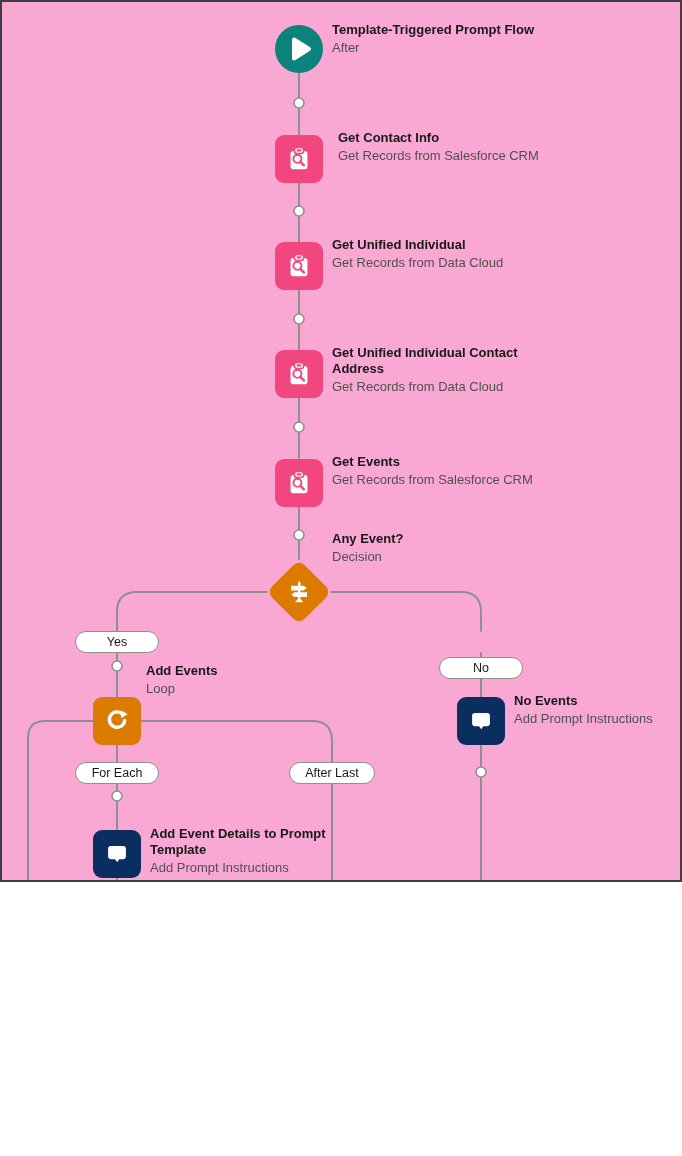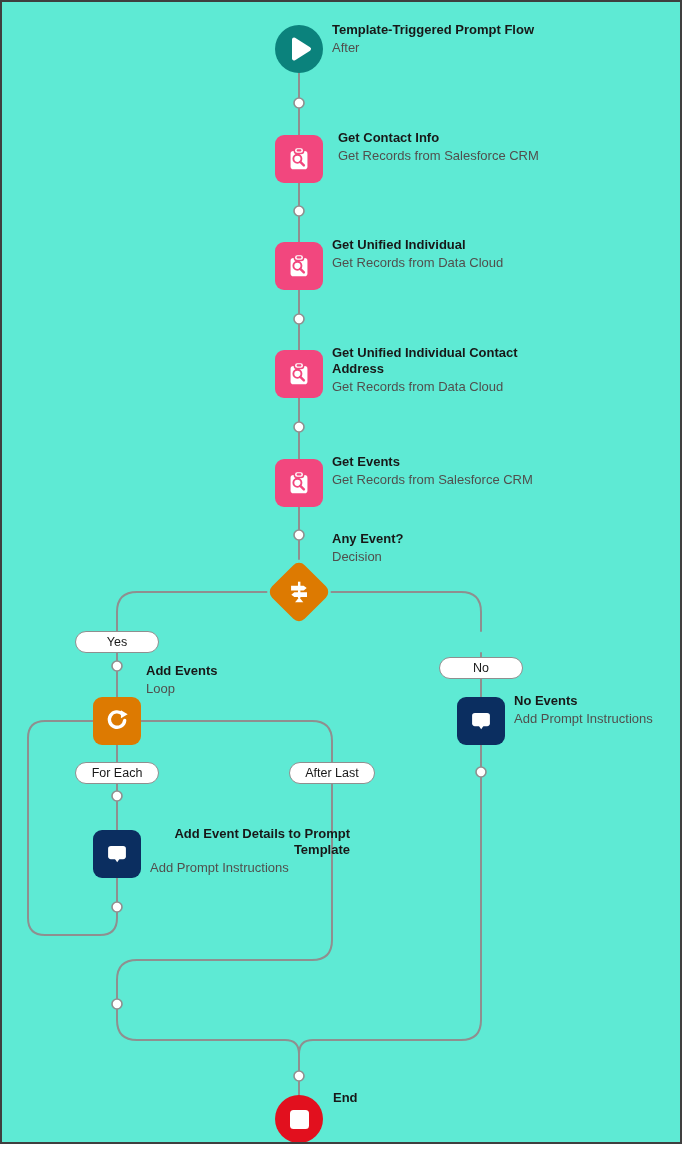--- a/index.html
+++ b/index.html
@@ -1,21 +1,21 @@
 <!DOCTYPE html>
 <html><head>
 <meta charset="utf-8">
 <style>
   html,body{margin:0;padding:0;background:#fff;}
   #frame{
     position:relative;
-    width:682px;height:1144px;
+    width:682px;height:882px;
     box-sizing:border-box;
     border:2px solid #3f3f3f;
-    background:#5eead4;
+    background:#f9a8d4;
     font-family:"Liberation Sans", sans-serif;
     overflow:hidden;
   }
   #wires{position:absolute;left:0;top:0;}
   .node{
     position:absolute;width:48px;height:48px;
     display:flex;align-items:center;justify-content:center;
     border-radius:9px;cursor:pointer;
   }
   .node.circle{border-radius:50%;}
@@ -24,21 +24,21 @@
     border-radius:8px;transform:rotate(45deg);
     display:flex;align-items:center;justify-content:center;
     cursor:pointer;
   }
   .diamond .inner{transform:rotate(-45deg);display:flex;align-items:center;justify-content:center;}
   .label{position:absolute;white-space:nowrap;}
   .label .t{font-size:13px;font-weight:700;color:#181818;line-height:16px;}
   .label .s{font-size:13px;color:#514f4d;line-height:16px;margin-top:2px;}
   .label.wrap2{white-space:normal;}
   .lbl-addr .t{width:200px;}
-  .lbl-aed .t{width:200px;text-align:right;}
+  .lbl-aed .t{width:200px;}
   .pill{
     position:absolute;height:22px;box-sizing:border-box;
     background:#fff;border:1.3px solid #8f8f8f;border-radius:11px;
     display:flex;align-items:center;justify-content:center;
     font-size:12.5px;font-weight:400;color:#181818;
   }
   .endsq{width:19px;height:19px;background:#fff;border-radius:3.5px;}
 </style>
 </head>
 <body>

